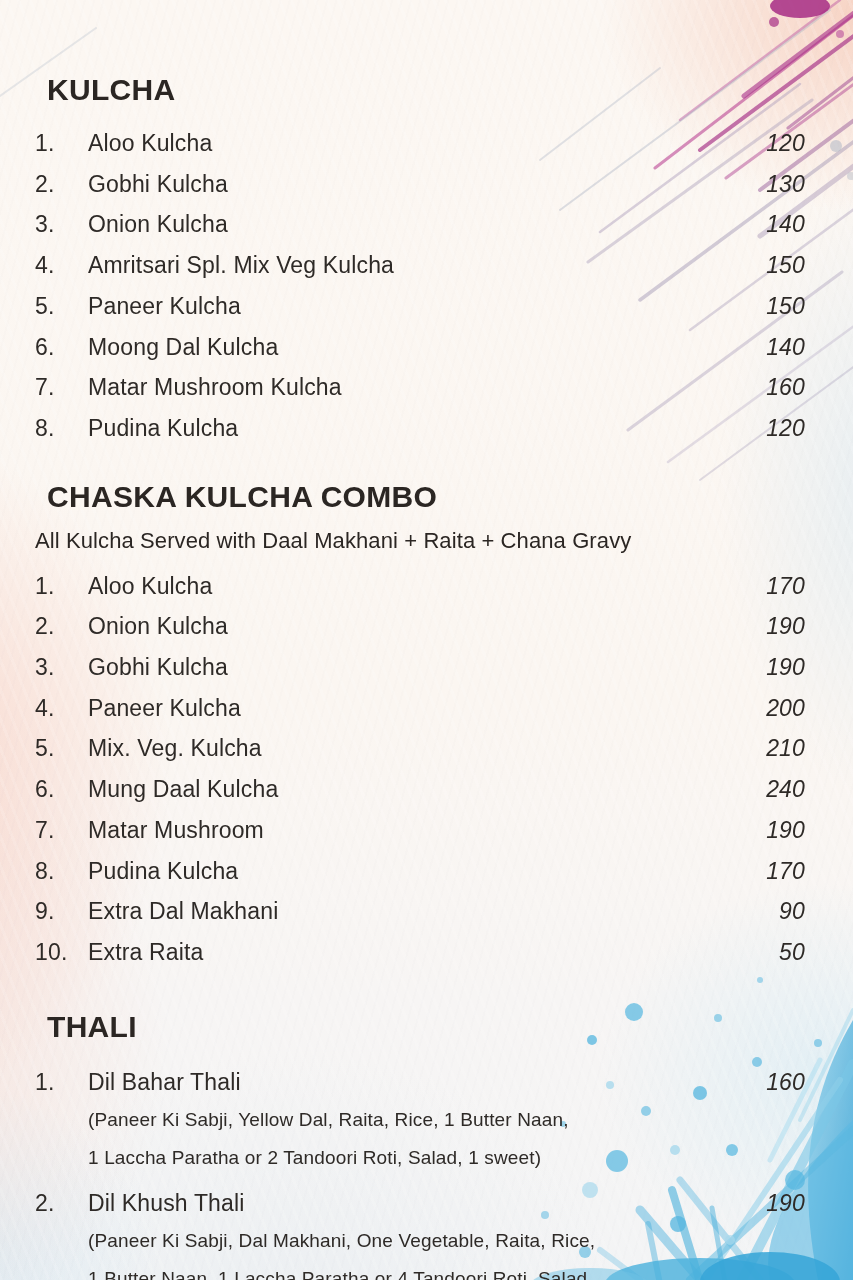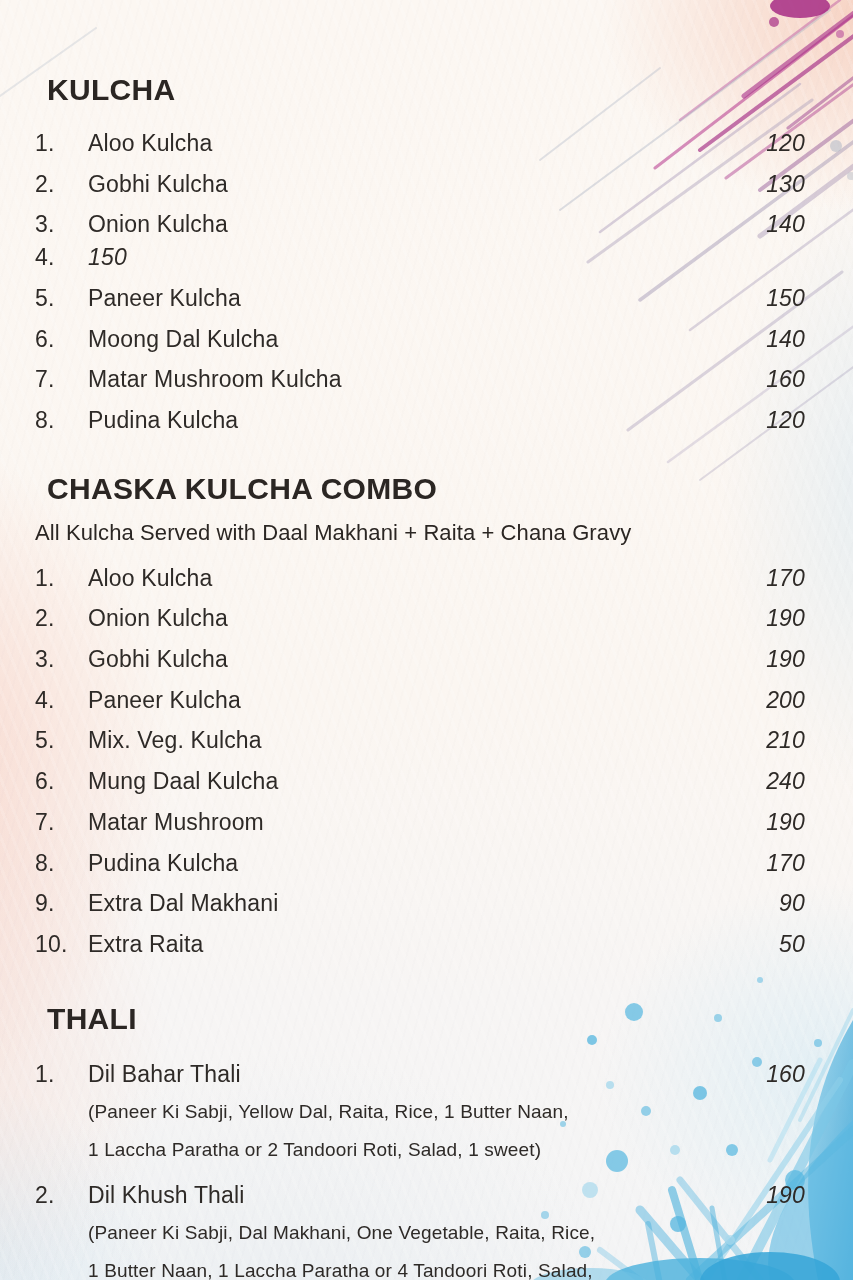--- a/index.html
+++ b/index.html
@@ -144,20 +144,21 @@
     <span class="name">Gobhi Kulcha</span>
     <span class="price">130</span>
   </div>
             <div class="row">
     <span class="num">3.</span>
     <span class="name">Onion Kulcha</span>
     <span class="price">140</span>
   </div>
             <div class="row">
     <span class="num">4.</span>
+    <span class="name">Amritsari Spl. Mix Veg Kulcha</span>
     <span class="price">150</span>
   </div>
             <div class="row">
     <span class="num">5.</span>
     <span class="name">Paneer Kulcha</span>
     <span class="price">150</span>
   </div>
             <div class="row">
     <span class="num">6.</span>
     <span class="name">Moong Dal Kulcha</span>

